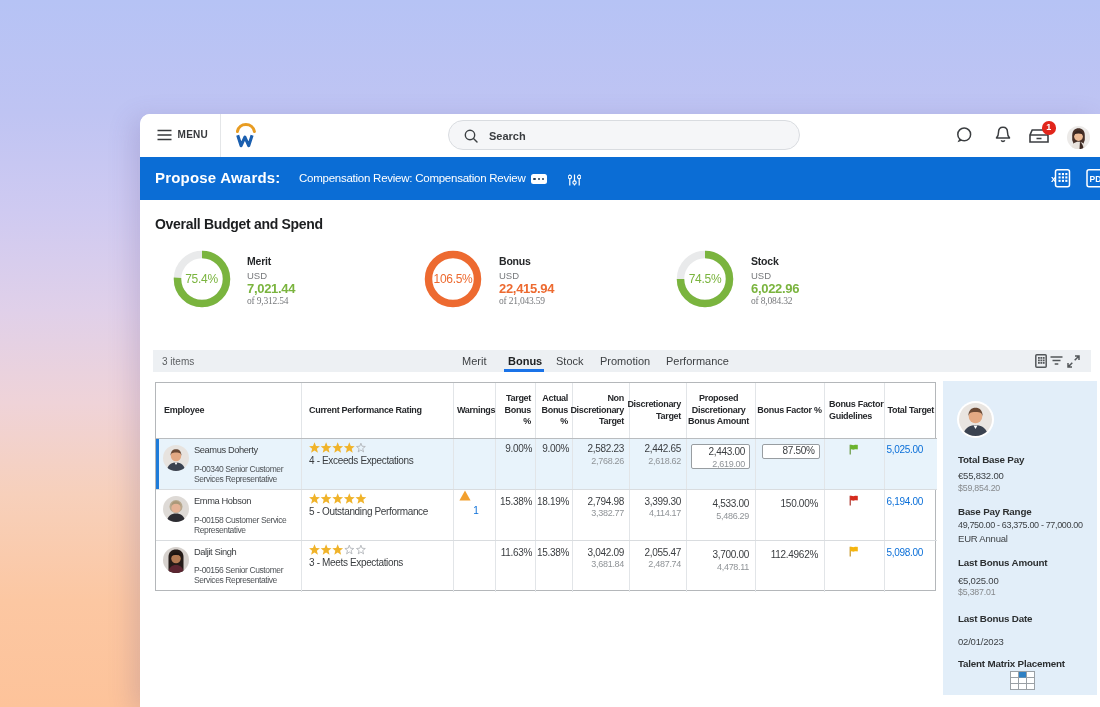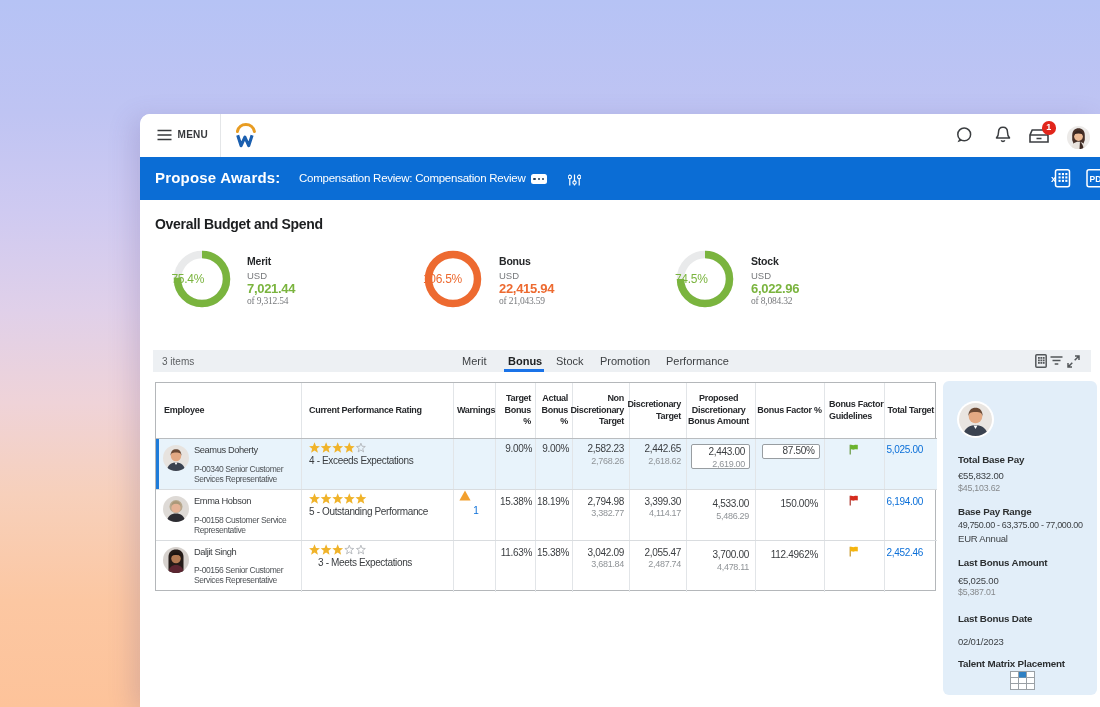--- a/index.html
+++ b/index.html
@@ -30,21 +30,21 @@
 .bb-sub { position:absolute; left:159px; top:15px; font-size:11.5px; letter-spacing:-0.25px; color:#fff; }
 .bb-chip { position:absolute; left:390.5px; top:17px; width:16.5px; height:9.5px; background:#fff; border-radius:2.5px; }
 .bb-chip i { position:absolute; top:3.6px; width:2.3px; height:2.3px; border-radius:50%; background:#243b53; }
 
 
 .h1 { position:absolute; left:15px; top:101.5px; font-size:14px; letter-spacing:-0.3px; font-weight:bold; color:#1c1e20; }
 .donut-lbl { font-size:10.5px; letter-spacing:-0.2px; font-weight:bold; color:#26282a; }
 .donut-usd { font-size:9.5px; color:#77797c; }
 .donut-val { font-size:13px; letter-spacing:-0.3px; font-weight:bold; }
 .donut-of  { font-size:9.5px; letter-spacing:-0.2px; color:#77797c;font-family:Liberation Serif, serif; }
-.pct { position:absolute; width:60px; font-size:12px; letter-spacing:-0.3px; }
+.pct { position:absolute; width:60px; text-align:center; font-size:12px; letter-spacing:-0.3px; }
 
 
 .tabbar { position:absolute; left:13px; top:236px; width:938px; height:22px; background:#edf0f3; }
 .items { position:absolute; left:9px; top:6px; font-size:10px; color:#5d6063; }
 .tab { position:absolute; top:5px; font-size:11px; color:#3c3f42; }
 .tab.sel { font-weight:bold; color:#202224; }
 .tab-underline { position:absolute; left:365px; top:19px; width:40px; height:3px; background:#1a73e8; }
 
 
 .grid { position:absolute; left:15px; top:268px; width:781px; height:209px; border:1px solid #b4b7ba; background:#fff; }
@@ -56,40 +56,47 @@
 .row1-accent { position:absolute; left:0; top:55px; width:3px; height:51px; background:#1e7bd9; }
 .cell-num { position:absolute; text-align:right; font-size:10px; letter-spacing:-0.3px; line-height:10px; color:#3a3d40; }
 .cell-num .sec { font-size:9px; line-height:9.5px; color:#8f9397; margin-top:2.8px; font-weight:normal; }
 .name { font-size:9.3px; letter-spacing:-0.4px; color:#3a3d40; }
 .sub { font-size:8.5px; letter-spacing:-0.4px; color:#4e5256; line-height:9.8px; white-space:nowrap; }
 .rating-txt { font-size:10px; letter-spacing:-0.35px; color:#3a3d40; }
 .link { color:#0b6fd8; }
 .inbox { border:1px solid #989da1; border-radius:2px; background:#fff; position:absolute; }
 
 
-.side { position:absolute; left:803px; top:267px; width:154px; height:314px; background:#e2eef9; border-radius:6px; }
+.side { position:absolute; left:803px; top:267px; width:154px; height:314px; background:#e2eef9; border-radius:0; }
 .side .lbl { position:absolute; left:15px; font-size:9.8px; letter-spacing:-0.2px; font-weight:bold; color:#2c2f31; }
 .side .val { position:absolute; left:15px; font-size:9.5px; letter-spacing:-0.2px; color:#3e4246; }
 .side .mut { position:absolute; left:15px; font-size:8.8px; letter-spacing:-0.2px; color:#86898c; }
 </style>
 </head>
 <body>
 <div class="win">
 
   <div class="topbar">
     <svg class="abs" style="left:17px;top:15px" width="15" height="12" viewBox="0 0 15 12">
       <path d="M0.5 1.5 H14.5 M0.5 6 H14.5 M0.5 10.5 H14.5" stroke="#36383b" stroke-width="1.7"></path>
     </svg>
     <div class="menu-txt">MENU</div>
     <div class="tb-div"></div>
 
     <svg class="abs" style="left:96px;top:7px" width="22" height="28" viewBox="0 0 22 28">
       <path d="M1.4 10.5 A 8.66 8.66 0 0 1 18.4 10.5" fill="none" stroke="#e89c22" stroke-width="3" stroke-linecap="round"></path>
       <path d="M1.7 14.3 L5.1 24.7 L8.9 16.2 L12.7 24.7 L16.1 14.3" fill="none" stroke="#1b5faf" stroke-width="3.1" stroke-linejoin="round"></path>
     </svg>
+    <div class="search">
+      <svg class="abs" style="left:15px;top:8px" width="15" height="15" viewBox="0 0 15 15">
+        <circle cx="6" cy="6" r="4.7" fill="none" stroke="#3c4043" stroke-width="1.4"></circle>
+        <path d="M9.5 9.5 L13 13" stroke="#3c4043" stroke-width="1.4" stroke-linecap="round"></path>
+      </svg>
+      <div class="search-txt">Search</div>
+    </div>
 
     <svg class="abs" style="left:816px;top:13px" width="16" height="16" viewBox="0 0 16 16">
       <circle cx="8.2" cy="7.4" r="6.4" fill="none" stroke="#3b3e41" stroke-width="1.5"></circle>
       <path d="M3.4 11.5 L1.6 15.2 L6.3 13.6 Z" fill="#3b3e41"></path>
     </svg>
 
     <svg class="abs" style="left:855px;top:12px" width="16" height="17" viewBox="0 0 16 17">
       <path d="M8 1.3 c2.7 0 4.5 2.1 4.5 5 c0 3 0.8 4.6 2 5.6 H1.5 c1.2-1 2-2.6 2-5.6 c0-2.9 1.8-5 4.5-5 Z" fill="none" stroke="#3b3e41" stroke-width="1.5" stroke-linejoin="round"></path>
       <path d="M6.3 14.2 a1.8 1.8 0 0 0 3.4 0" fill="none" stroke="#3b3e41" stroke-width="1.5"></path>
     </svg>
@@ -340,51 +347,51 @@
     </svg>
     <div class="abs name" style="left:38px;top:163.5px">Daljit Singh</div>
     <div class="abs sub" style="left:38px;top:183px">P-00156 Senior Customer<br>Services Representative</div>
     <div class="abs" style="left:153px;top:158px"><svg width="60" height="11" viewBox="0 0 60 11">
           <path transform="translate(0 0)" d="M5.5 0.3 L7 4 L10.9 4.3 L7.9 6.8 L8.9 10.7 L5.5 8.5 L2.1 10.7 L3.1 6.8 L0.1 4.3 L4 4 Z" fill="#f0b32a"></path>
           <path transform="translate(11.6 0)" d="M5.5 0.3 L7 4 L10.9 4.3 L7.9 6.8 L8.9 10.7 L5.5 8.5 L2.1 10.7 L3.1 6.8 L0.1 4.3 L4 4 Z" fill="#f0b32a"></path>
           <path transform="translate(23.2 0)" d="M5.5 0.3 L7 4 L10.9 4.3 L7.9 6.8 L8.9 10.7 L5.5 8.5 L2.1 10.7 L3.1 6.8 L0.1 4.3 L4 4 Z" fill="#f0b32a"></path>
           <path transform="translate(34.8 0)" d="M5.5 1.2 L6.6 4.2 L9.9 4.5 L7.3 6.6 L8.2 9.9 L5.5 8 L2.8 9.9 L3.7 6.6 L1.1 4.5 L4.4 4.2 Z" fill="none" stroke="#b2b6ba" stroke-width="0.9"></path>
           <path transform="translate(46.4 0)" d="M5.5 1.2 L6.6 4.2 L9.9 4.5 L7.3 6.6 L8.2 9.9 L5.5 8 L2.8 9.9 L3.7 6.6 L1.1 4.5 L4.4 4.2 Z" fill="none" stroke="#b2b6ba" stroke-width="0.9"></path>
         </svg></div>
-    <div class="abs rating-txt" style="left:162px;top:173.5px">3 - Meets Expectations</div>
+    <div class="abs rating-txt" style="left:153px;top:173.5px">3 - Meets Expectations</div>
     <div class="cell-num" style="left:300px;top:164.5px;width:76px">11.63%</div>
     <div class="cell-num" style="left:340px;top:164.5px;width:73px">15.38%</div>
     <div class="cell-num" style="left:388px;top:164.5px;width:80px">3,042.09<div class="sec">3,681.84</div></div>
     <div class="cell-num" style="left:445px;top:164.5px;width:80px">2,055.47<div class="sec">2,487.74</div></div>
     <div class="cell-num" style="left:513px;top:167px;width:80px">3,700.00<div class="sec">4,478.11</div></div>
     <div class="cell-num" style="left:582px;top:167px;width:80px">112.4962%</div>
     <svg class="abs" style="left:693px;top:162.5px" width="10" height="11" viewBox="0 0 10 11">
         <path d="M1.2 0.7 V10.6" stroke="#c08a10" stroke-width="1.1"></path>
         <path d="M1.2 0.9 C2.8 0.2 3.8 1.6 5.3 1 C6.8 0.4 7.6 1.1 8.8 0.8 V5.3 C7.6 5.6 6.8 4.9 5.3 5.5 C3.8 6.1 2.8 4.7 1.2 5.4 Z" fill="#f5b50f"></path>
       </svg>
-    <div class="cell-num link" style="left:690px;top:165px;width:77px">2,452.46</div>
+    <div class="cell-num link" style="left:690px;top:165px;width:77px">5,098.00</div>
   </div>
 
   <div class="side" id="side">
     <svg class="abs" style="left:13.5px;top:19.5px" width="37" height="37" viewBox="0 0 37 37">
       <circle cx="18.5" cy="18.5" r="18.5" fill="#fff"></circle>
       <clipPath id="c4">
           <circle cx="18.5" cy="18.5" r="16.5"></circle>
         </clipPath>
       <circle cx="18.5" cy="18.5" r="16.5" fill="#e9e5e1"></circle>
       <g clip-path="url(#c4)">
         <circle cx="18.5" cy="15.5" r="6.8" fill="#e3a983"></circle>
         <path d="M11.3 15.5 c0-6.5 3.3-8.8 7.2-8.8 c3.9 0 7.2 2.3 7.2 8.8 c-0.7-3.2-2-4.6-7.2-4.6 c-5.2 0-6.5 1.4-7.2 4.6 Z" fill="#6b4a35"></path>
         <path d="M6.5 35 c0-7.5 6-11 12-11 c6 0 12 3.5 12 11 Z" fill="#3a4250"></path>
         <path d="M16.5 24.5 L18.5 28 L20.5 24.5 Z" fill="#fff"></path>
       </g>
     </svg>
     <div class="lbl" style="top:73px">Total Base Pay</div>
     <div class="val" style="top:89px">€55,832.00</div>
-    <div class="mut" style="top:102px">$45,103.62</div>
+    <div class="mut" style="top:102px">$59,854.20</div>
     <div class="lbl" style="top:124.5px">Base Pay Range</div>
     <div class="val" style="top:139px;font-size:9px;letter-spacing:-0.35px;white-space:nowrap">49,750.00 - 63,375.00 - 77,000.00</div>
     <div class="val" style="top:152px">EUR Annual</div>
     <div class="lbl" style="top:175.5px">Last Bonus Amount</div>
     <div class="val" style="top:194px">€5,025.00</div>
     <div class="mut" style="top:206px">$5,387.01</div>
     <div class="lbl" style="top:231.5px">Last Bonus Date</div>
     <div class="val" style="top:255px">02/01/2023</div>
     <div class="lbl" style="top:276.5px">Talent Matrix Placement</div>
     <svg class="abs" style="left:67px;top:290px" width="25" height="19" viewBox="0 0 25 19">

